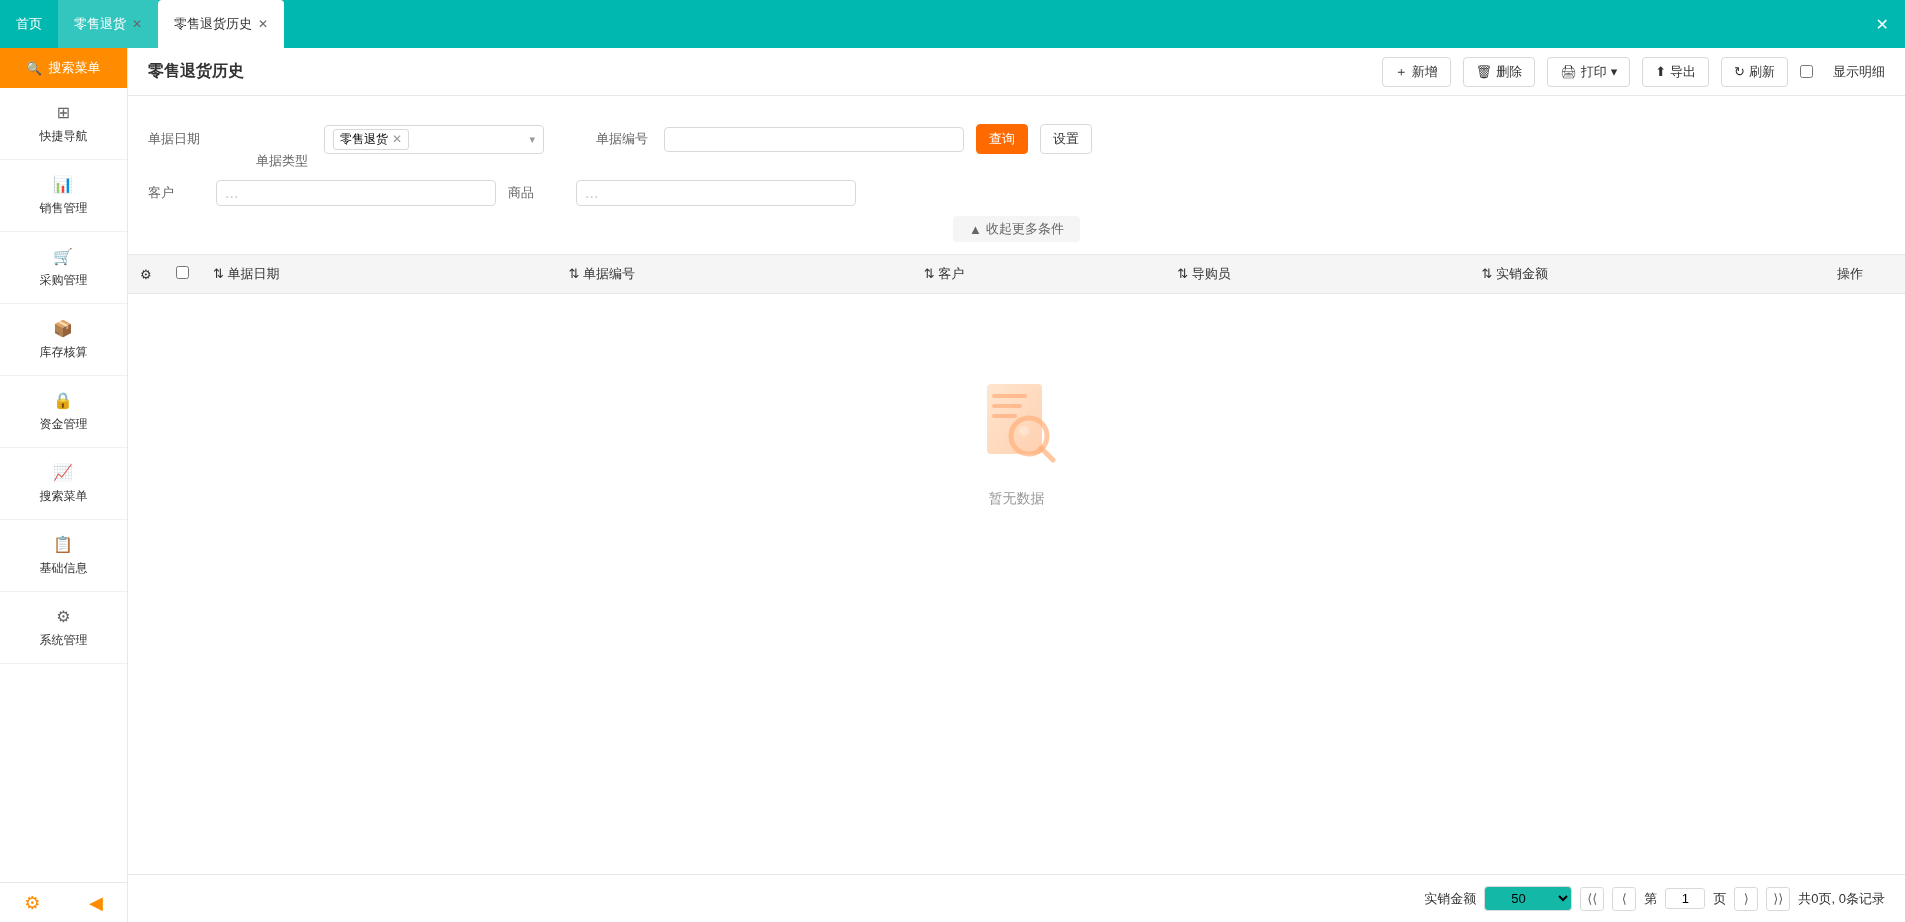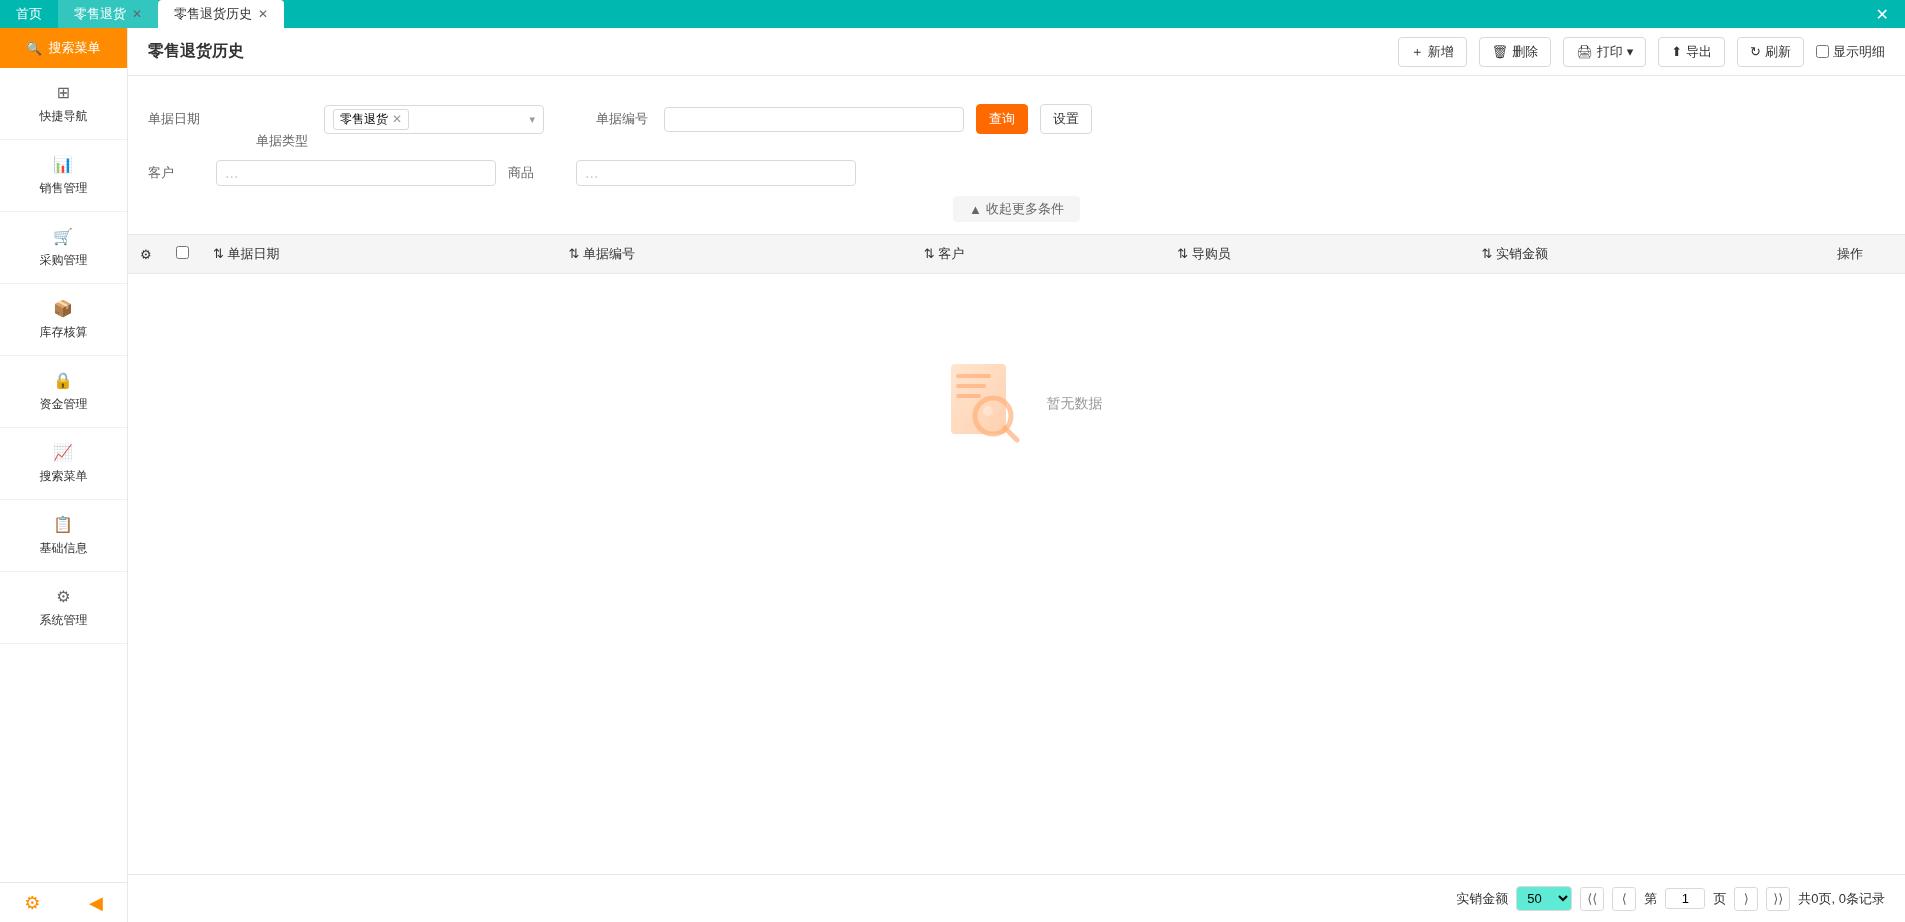--- a/index.html
+++ b/index.html
@@ -1,20 +1,20 @@
 <!DOCTYPE html>
 <html><head>
   <meta charset="utf-8">
   <style>
     * { box-sizing: border-box; margin: 0; padding: 0; font-family: 'Microsoft YaHei', Arial, sans-serif; }
     body { width: 1905px; height: 922px; overflow: hidden; display: flex; flex-direction: column; background: #f5f5f5; }
 
     
     .top-bar {
-      height: 28px;
+      height: 48px;
       background: #00b8b0;
       display: flex;
       align-items: center;
       flex-shrink: 0;
     }
     .tab-item {
       height: 100%;
       padding: 0 16px;
       display: flex;
       align-items: center;
@@ -152,21 +152,21 @@
     .toolbar-btn.primary {
       background: #ff6a00;
       color: #fff;
       border-color: #ff6a00;
     }
     .toolbar-btn.setting {
       background: #fff;
       color: #333;
       border-color: #d9d9d9;
     }
-    .checkbox-show { display: flex; align-items: center; gap: 4px; font-size: 13px; color: #333; }
+    .checkbox-show { display: flex; align-items: center; gap: 20px; font-size: 13px; color: #333; }
 
     
     .filter-area {
       background: #fff;
       padding: 12px 20px;
       border-bottom: 1px solid #e8e8e8;
     }
     .filter-row {
       display: flex;
       align-items: center;
@@ -271,20 +271,21 @@
       cursor: pointer;
     }
     .th-checkbox { width: 36px; text-align: center; }
     .th-settings { width: 36px; text-align: center; }
     .th-actions { width: 80px; text-align: center; }
     .th-amount { text-align: right; }
 
     
     .empty-state {
       display: flex;
+      flex-direction: column;
       align-items: center;
       justify-content: center;
       padding: 80px 0;
       color: #999;
       font-size: 14px;
       gap: 16px;
     }
     .empty-icon {
       width: 100px;
       height: 100px;
@@ -300,23 +301,23 @@
       justify-content: flex-end;
       padding: 0 20px;
       gap: 8px;
       font-size: 13px;
       color: #333;
       flex-shrink: 0;
     }
     .page-size-select {
       border: 1px solid #d9d9d9;
       border-radius: 4px;
-      padding: 3px 6px;
-      font-size: 13px;
-      background: #5eead4;
+      padding: 3px 22px;
+      font-size: 13px;
+      background: #14b8a6;
       cursor: pointer;
     }
     .page-nav-btn {
       width: 24px;
       height: 24px;
       display: flex;
       align-items: center;
       justify-content: center;
       border: 1px solid #d9d9d9;
       border-radius: 3px;

